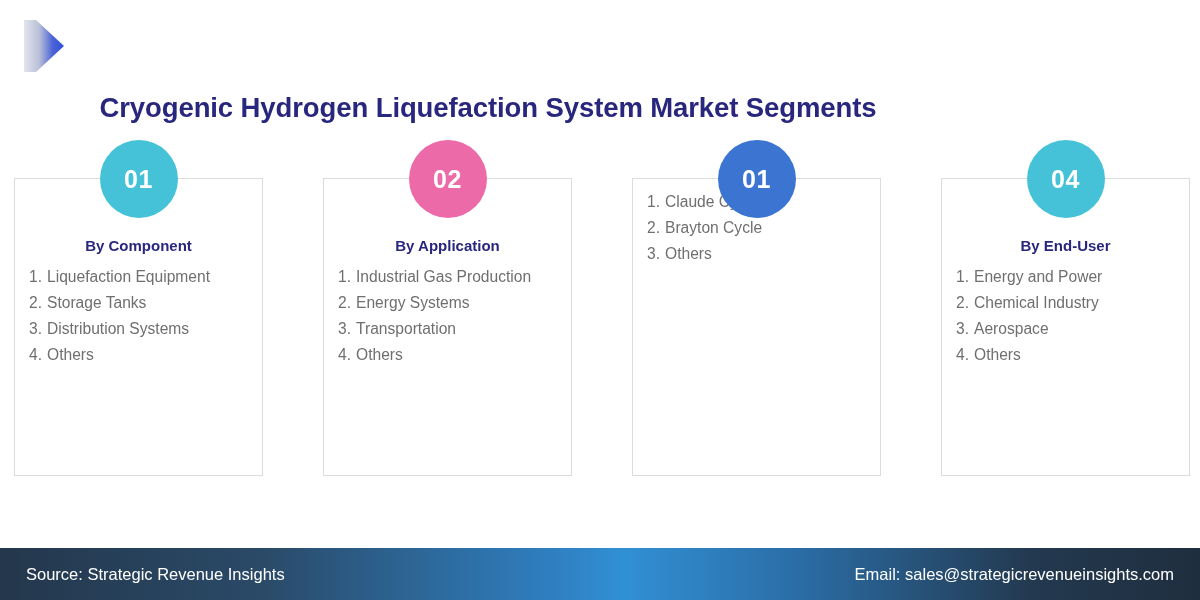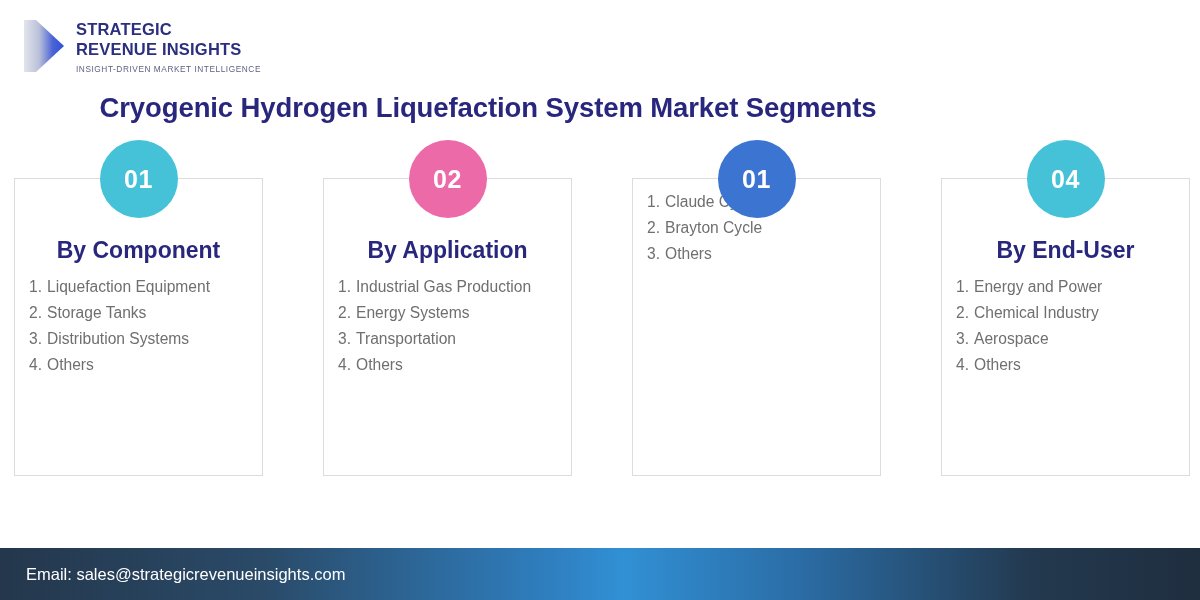--- a/index.html
+++ b/index.html
@@ -97,21 +97,21 @@
     align-items: center;
     justify-content: center;
     color: #ffffff;
     font-size: 25px;
     font-weight: bold;
     letter-spacing: 0.5px;
   }
   .card-heading {
     margin-top: 58px;
     text-align: center;
-    font-size: 23px;
+    font-size: 15px;
     font-weight: bold;
     color: #29277d;
     padding: 0 6px;
   }
   .card-list {
     list-style: none;
     margin: 10px 0 0 0;
     padding: 0 10px 0 14px;
   }
   .card-list li {
@@ -163,25 +163,20 @@
     <defs>
       <linearGradient id="chevGrad" x1="0" y1="0" x2="1" y2="0">
         <stop offset="0%" stop-color="#e3e5ec"></stop>
         <stop offset="38%" stop-color="#b9c0d8"></stop>
         <stop offset="72%" stop-color="#4a63d6"></stop>
         <stop offset="100%" stop-color="#2f4fd8"></stop>
       </linearGradient>
     </defs>
     <path d="M2 2 L2 54 L14 54 L42 28 L14 2 Z" fill="url(#chevGrad)"></path>
   </svg>
-  <div class="logo-text-wrap">
-    <div class="logo-line1">STRATEGIC</div>
-    <div class="logo-line2">REVENUE INSIGHTS</div>
-    <div class="logo-tagline">INSIGHT-DRIVEN MARKET INTELLIGENCE</div>
-  </div>
 </div>
 
 <div class="page-title">Cryogenic Hydrogen Liquefaction System Market Segments</div>
 
 <div class="cards">
 
   <div class="card">
     <div class="card-badge" style="background: rgb(69, 194, 216);">01</div>
     <div class="card-heading">By Component</div>
     <ul class="card-list">
@@ -264,14 +259,15 @@
       <li>
         <span class="li-num">4.</span>
         <span class="li-text">Others</span>
       </li>
     </ul>
   </div>
 
 </div>
 
 <div class="footer">
+  <div class="footer-text">Source: Strategic Revenue Insights</div>
   <div class="footer-text">Email: sales@strategicrevenueinsights.com</div>
 </div>
 
 </body></html>

